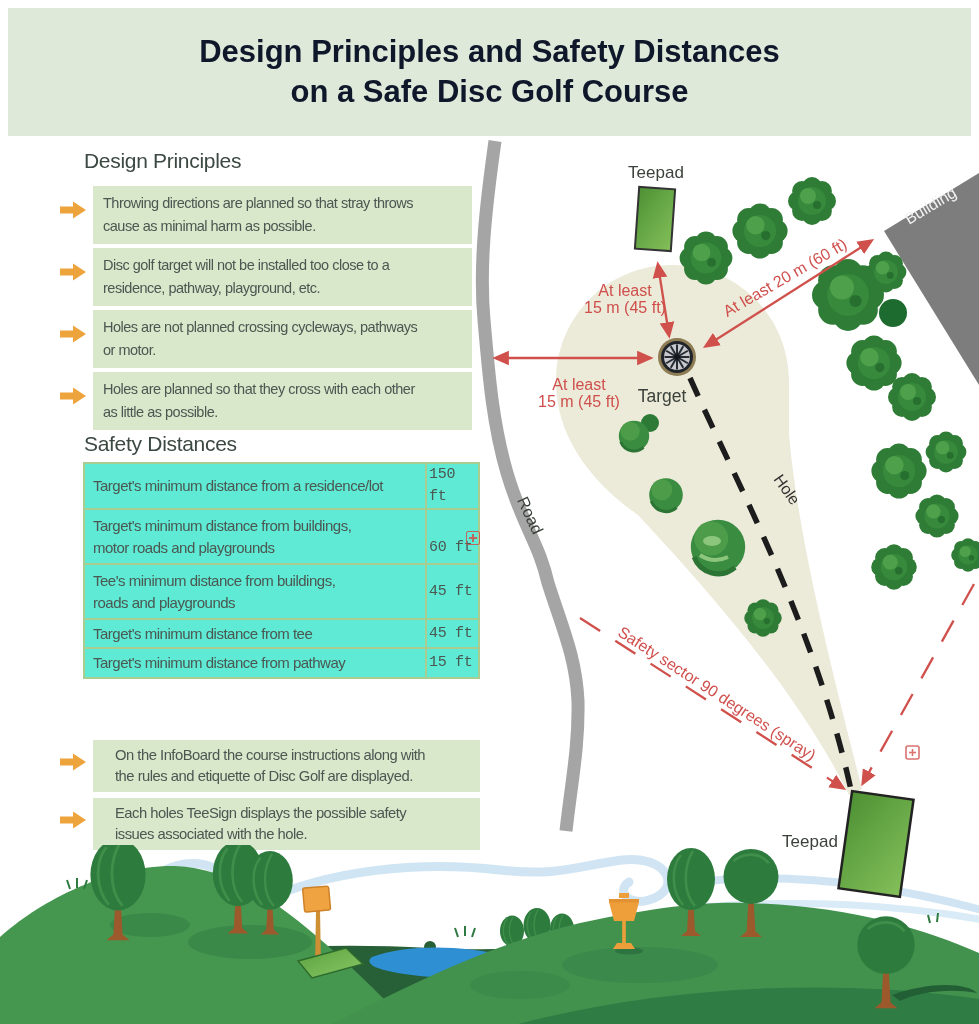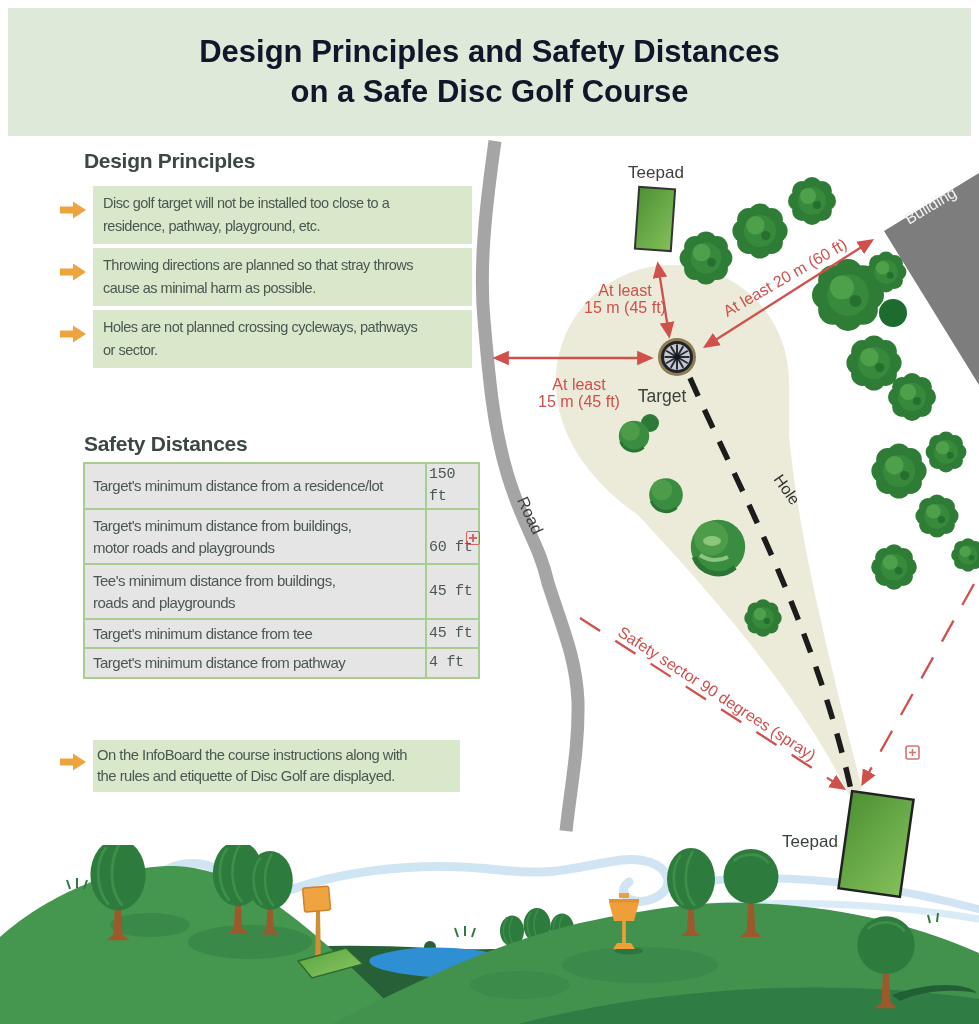--- a/index.html
+++ b/index.html
@@ -4,31 +4,31 @@
 <style>
   html,body{margin:0;padding:0;background:#ffffff;}
   .page{position:relative;width:979px;height:1024px;background:#ffffff;overflow:hidden;
         font-family:"Liberation Sans",sans-serif;color:#4b5751;}
   
   .header{position:absolute;left:8px;top:8px;width:963px;height:128px;background:#dfe9da;
           display:flex;align-items:center;justify-content:center;}
   .title{font-size:31px;font-weight:bold;color:#0f172a;text-align:center;line-height:40px;
          white-space:pre-line;letter-spacing:0;}
   
-  .h2{position:absolute;font-size:21px;font-weight:bold;color:#3c4842;letter-spacing:-.3px;}
+  .h2{position:absolute;font-size:21px;font-weight:normal;color:#3c4842;letter-spacing:-.3px;}
   .blist{position:absolute;width:420px;}
   .bitem{position:relative;display:flex;align-items:flex-start;margin-bottom:4px;}
   .bitem .arr{flex:0 0 26px;margin-top:15px;}
   .bitem .box{margin-left:7px;width:359px;background:#d9e7cb;padding:6px 10px;
               font-size:14.5px;letter-spacing:-.5px;line-height:23px;color:#4b5751;white-space:pre;}
-  .nitem .box{line-height:21px;padding:5px 4px;font-size:14.8px;}
+  .nitem .box{line-height:21px;padding:5px 22px;font-size:14.8px;}
   .para{position:absolute;font-size:15.5px;line-height:21px;color:#45504a;white-space:pre-line;
         letter-spacing:-.4px;}
   
-  .sdtable{position:absolute;border-collapse:collapse;background:#e5e5e5;}
+  .sdtable{position:absolute;border-collapse:collapse;background:#5eead4;}
   .sdtable td{border:2px solid #a9cd90;font-size:15px;letter-spacing:-.5px;color:#4b5751;
               padding:0 8px;white-space:pre-line;line-height:22px;}
   .sdtable td.val{width:47px;text-align:left;letter-spacing:-.3px;padding:0 2px;position:relative;font-family:Liberation Mono, monospace;}
   .r1{height:34px}.r2{height:55px}.r3{height:55px}.r4{height:29px}.r5{height:30px}
   .plusico{position:absolute;display:block;width:12px;height:12px;border:1.6px solid #d0504c;
            border-radius:2px;opacity:.85;}
   .plusico:before,.plusico:after{content:"";position:absolute;background:#d0504c;}
   .plusico:before{left:2px;right:2px;top:50%;height:1.6px;margin-top:-0.8px;}
   .plusico:after{top:2px;bottom:2px;left:50%;width:1.6px;margin-left:-0.8px;}
   
@@ -49,36 +49,43 @@
 on a Safe Disc Golf Course</div>
   </div>
 
   <div class="h2" style="left:84px;top:149px;">Design Principles</div>
 
   <div class="blist" style="left:60px;top:186px;">
     <div class="bitem">
       <span class="arr"><svg width="26" height="18" viewBox="0 0 26 18">
             <path d="M0 5.5 H13 V0.5 L26 9 L13 17.5 V12.5 H0 Z" fill="#eda43c"></path>
           </svg></span>
+      <div class="box">Throwing directions are planned so that stray throws
+cause as minimal harm as possible.</div>
+    </div>
+    <div class="bitem">
+      <span class="arr"><svg width="26" height="18" viewBox="0 0 26 18">
+            <path d="M0 5.5 H13 V0.5 L26 9 L13 17.5 V12.5 H0 Z" fill="#eda43c"></path>
+          </svg></span>
       <div class="box">Disc golf target will not be installed too close to a
 residence, pathway, playground, etc.</div>
     </div>
     <div class="bitem">
       <span class="arr"><svg width="26" height="18" viewBox="0 0 26 18">
             <path d="M0 5.5 H13 V0.5 L26 9 L13 17.5 V12.5 H0 Z" fill="#eda43c"></path>
           </svg></span>
-      <div class="box">Throwing directions are planned so that stray throws
-cause as minimal harm as possible.</div>
+      <div class="box">Holes are not planned crossing cycleways, pathways
+or motor.</div>
     </div>
     <div class="bitem">
       <span class="arr"><svg width="26" height="18" viewBox="0 0 26 18">
             <path d="M0 5.5 H13 V0.5 L26 9 L13 17.5 V12.5 H0 Z" fill="#eda43c"></path>
           </svg></span>
-      <div class="box">Holes are not planned crossing cycleways, pathways
-or sector.</div>
+      <div class="box">Holes are planned so that they cross with each other
+as little as possible.</div>
     </div>
   </div>
 
   <div class="h2" style="left:84px;top:432px;">Safety Distances</div>
 
   <table class="sdtable" style="left:83px;top:462px;">
     <tbody>
         <tr class="r1">
       <td style="width:324px;">Target's minimum distance from a residence/lot</td>
       <td class="val">150 ft</td>
@@ -94,33 +101,40 @@
       <td>Tee's minimum distance from buildings,
 roads and playgrounds</td>
       <td class="val">45 ft</td>
     </tr>
     <tr class="r4">
       <td>Target's minimum distance from tee</td>
       <td class="val">45 ft</td>
     </tr>
     <tr class="r5">
       <td>Target's minimum distance from pathway</td>
-      <td class="val">4 ft</td>
+      <td class="val">15 ft</td>
     </tr>
   </tbody>
     </table>
 
 
   <div class="blist" style="left:60px;top:740px;">
     <div class="bitem nitem" style="margin-bottom:6px;">
       <span class="arr" style="margin-top:13px;"><svg width="26" height="18" viewBox="0 0 26 18">
             <path d="M0 5.5 H13 V0.5 L26 9 L13 17.5 V12.5 H0 Z" fill="#eda43c"></path>
           </svg></span>
       <div class="box">On the InfoBoard the course instructions along with
 the rules and etiquette of Disc Golf are displayed.</div>
+    </div>
+    <div class="bitem nitem">
+      <span class="arr" style="margin-top:13px;"><svg width="26" height="18" viewBox="0 0 26 18">
+            <path d="M0 5.5 H13 V0.5 L26 9 L13 17.5 V12.5 H0 Z" fill="#eda43c"></path>
+          </svg></span>
+      <div class="box">Each holes TeeSign displays the possible safety
+issues associated with the hole.</div>
     </div>
   </div>
 
   <div class="diagram">
     <svg width="979" height="775" viewBox="0 0 979 775">
       <defs>
         <linearGradient id="padG" x1="0" y1="0" x2="1" y2="1">
           <stop offset="0" stop-color="#4d9134"></stop>
             <stop offset="1" stop-color="#84c05a"></stop>
         </linearGradient>

